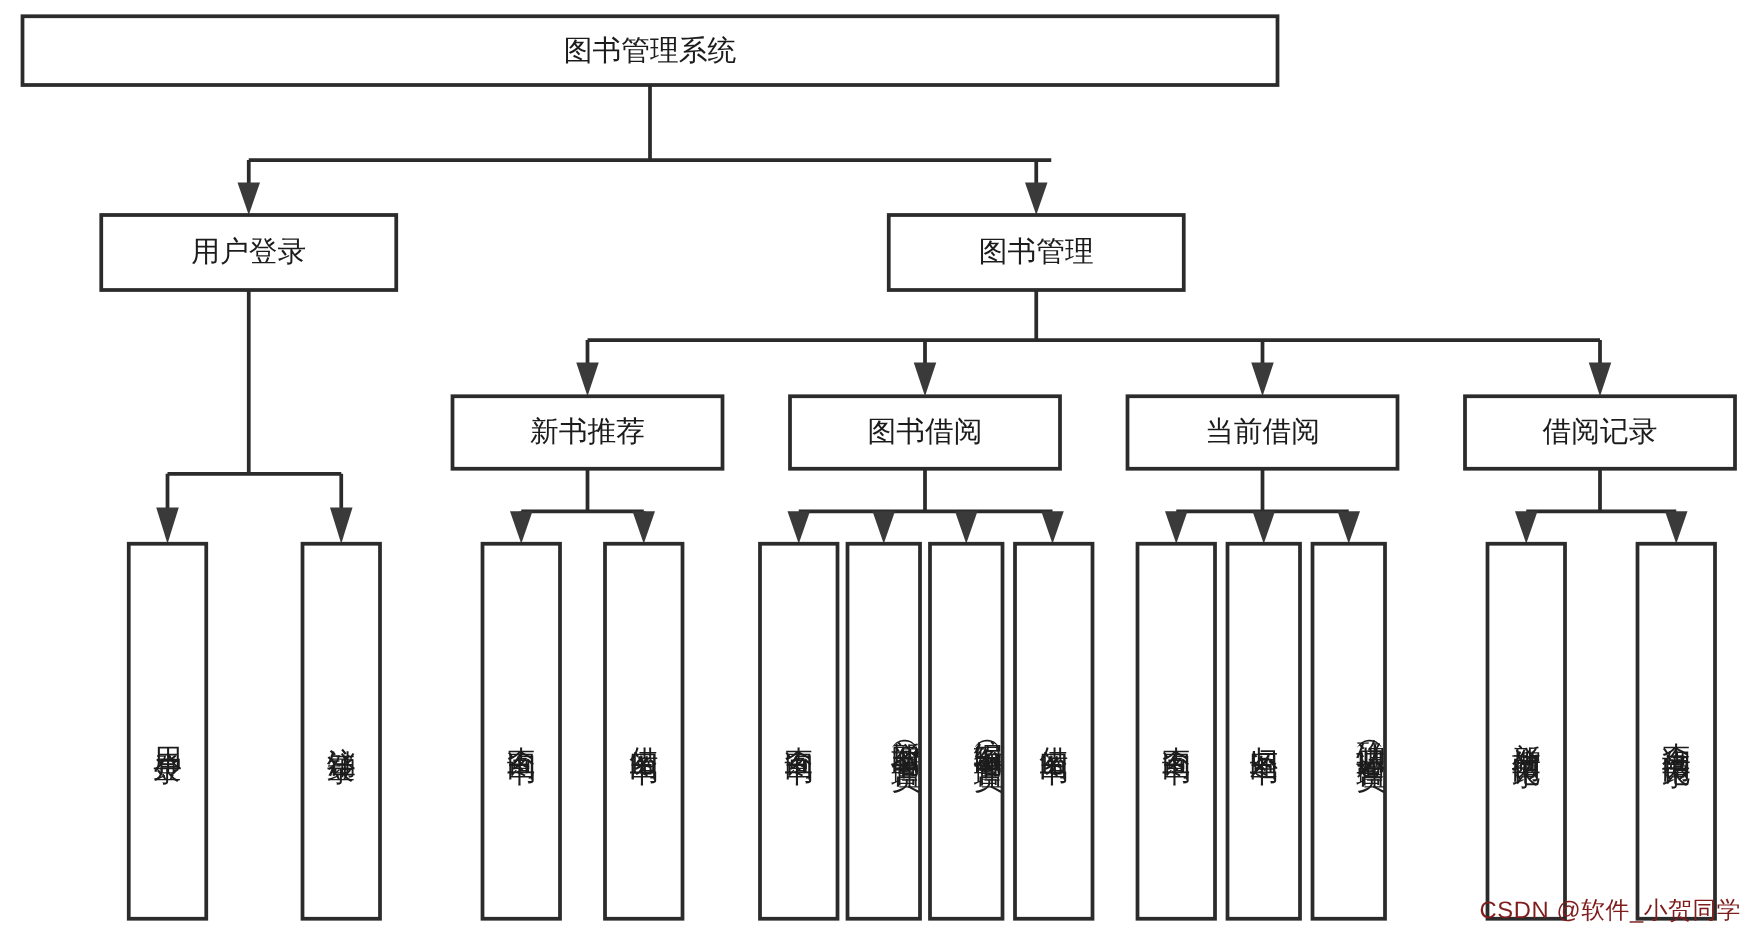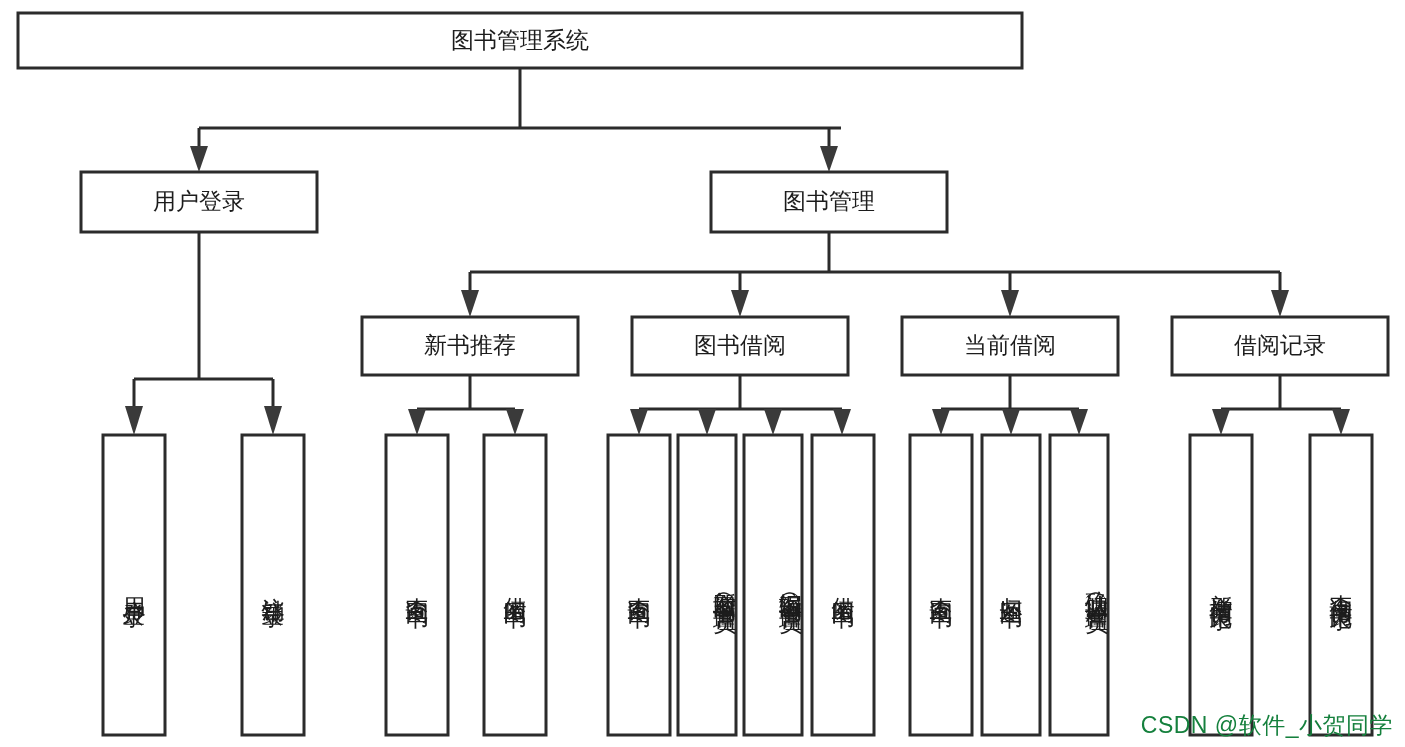--- a/index.html
+++ b/index.html
@@ -78,22 +78,22 @@
     align-items: flex-start;
     justify-content: center;
     padding-top: 2px;
     box-sizing: border-box;
   }
   #watermark {
     position: absolute;
     right: 12px;
     bottom: 6px;
     font-family: "Liberation Sans", "DejaVu Sans", sans-serif;
-    font-size: 23px;
-    color: #15803d;
+    font-size: 19px;
+    color: #7f1d1d;
     letter-spacing: 0.5px;
     user-select: none;
     pointer-events: none;
   }
 </style>
 </head>
 <body>
 
 <div id="diagram-root">
 

